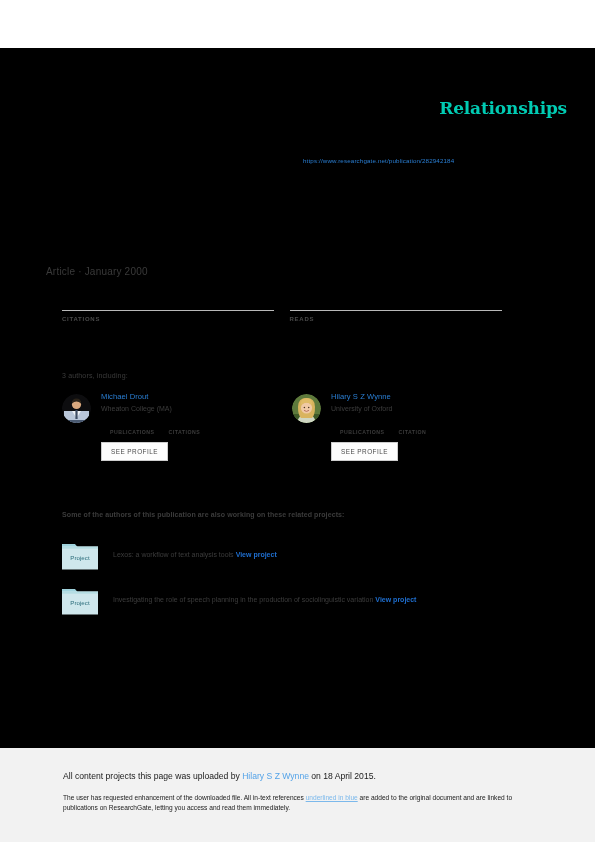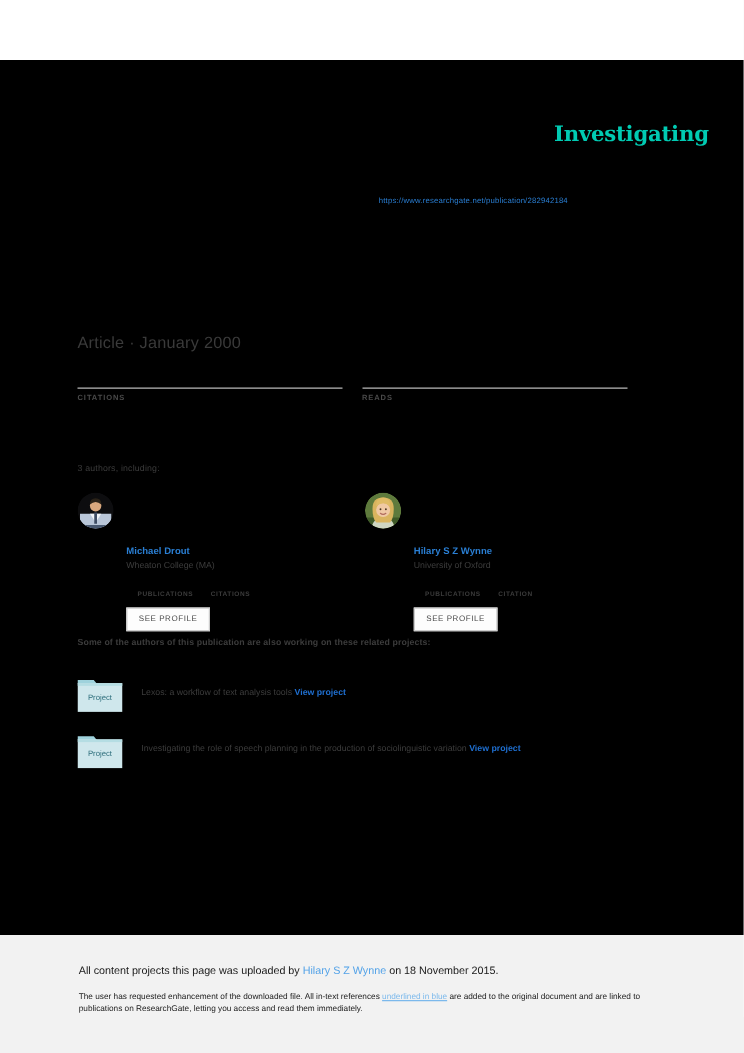--- a/index.html
+++ b/index.html
@@ -72,22 +72,22 @@
     position: absolute;
     left: 62px; top: 186px;
     width: 460px;
     font-size: 8px;
     color: #000000;
   }
 
   
   .article-meta {
     position: absolute;
-    left: 62px; top: 218px;
-    font-size: 13px;
+    left: 46px; top: 218px;
+    font-size: 10px;
     letter-spacing: 0.2px;
     color: #3a3a3a;
     white-space: nowrap;
   }
 
   
   .stats {
     position: absolute;
     left: 62px; top: 246px;
     width: 455px;
@@ -140,25 +140,24 @@
     width: 29px; height: 29px;
     border-radius: 50%;
     overflow: hidden;
   }
   .avatar svg { display: block; width: 29px; height: 29px; }
 
   .author-body { margin-left: 39px; }
 
   .author-name {
     font-size: 7.6px;
-    font-weight: bold;
+    font-weight: normal;
     color: #2a7fd4;
     letter-spacing: 0.05px;
     white-space: nowrap;
-    margin-top: 44px;
   }
   .author-affil {
     margin-top: 4px;
     font-size: 7px;
     color: #3d3d3d;
     white-space: nowrap;
   }
 
   .author-stats {
     margin-top: 7px;
@@ -262,21 +261,21 @@
 </style>
 </head>
 <body>
 
 <div id="page">
 
   <div class="top-band"></div>
 
   <div class="dark-region">
 
-    <div class="brand">Investigating</div>
+    <div class="brand">Relationships</div>
 
     <div class="url-line">https://www.researchgate.net/publication/282942184</div>
 
     <div class="article-title">Of Dendrogrammatology: Lexomic Methods for Analyzing Relationships Among Old English Poems</div>
     <div class="article-subtitle">Article in The Journal of English and Germanic Philology</div>
     <div class="article-meta">Article · January 2000</div>
 
     <div class="stats">
       <div class="stat-col">
         <div class="stat-num"></div>
@@ -397,20 +396,20 @@
       </div>
       <div class="project-text">
         <span>Investigating the role of speech planning in the production of sociolinguistic variation</span><span class="view">View project</span>
       </div>
     </div>
 
   </div>
 
   <div class="footer">
     <div class="footer-main">
-      <span>All content projects this page was uploaded by </span><span class="link">Hilary S Z Wynne</span><span> on 18 November 2015.</span>
+      <span>All content projects this page was uploaded by </span><span class="link">Hilary S Z Wynne</span><span> on 18 April 2015.</span>
     </div>
     <div class="footer-sub">
       <span>The user has requested enhancement of the downloaded file. All in-text references </span><span class="link-underline">underlined in blue</span><span> are added to the original document and are linked to publications on ResearchGate, letting you access and read them immediately.</span>
     </div>
   </div>
 
 </div>
 
 </body></html>

